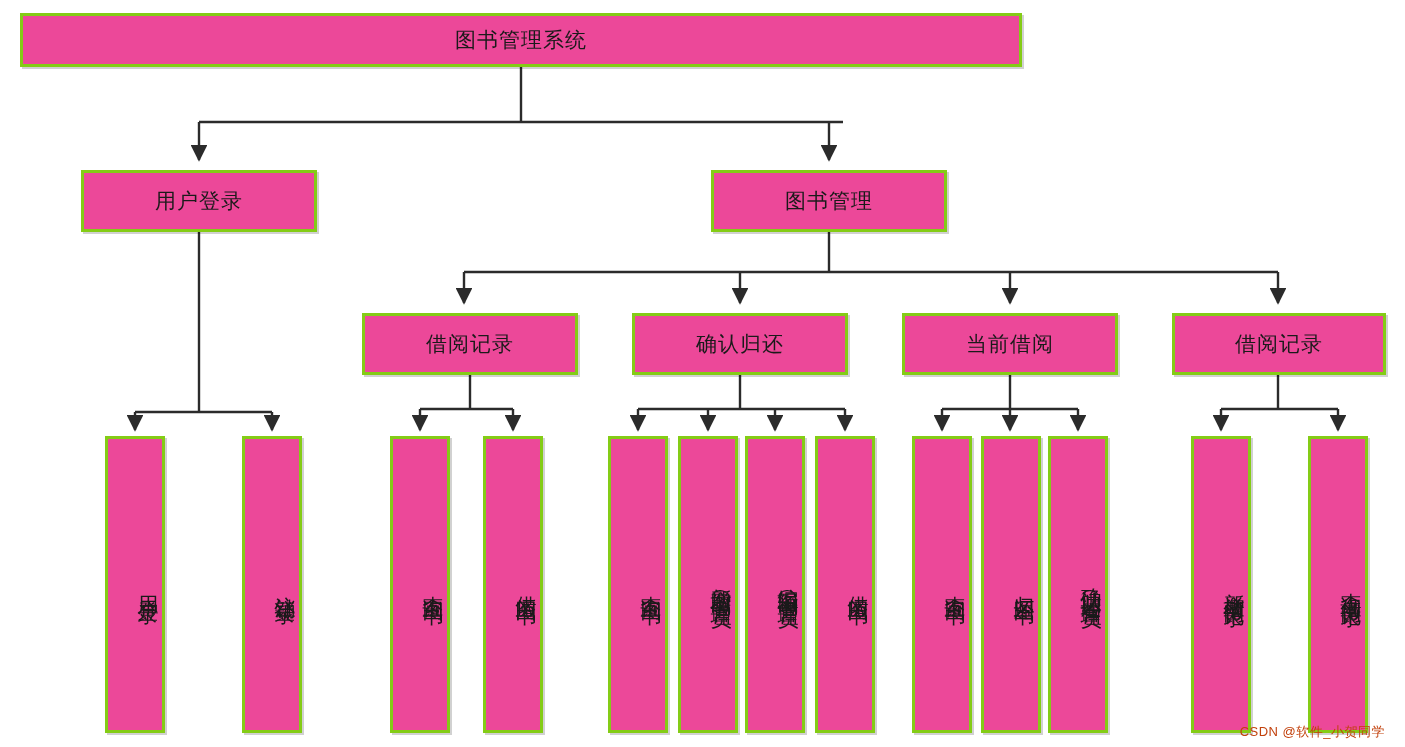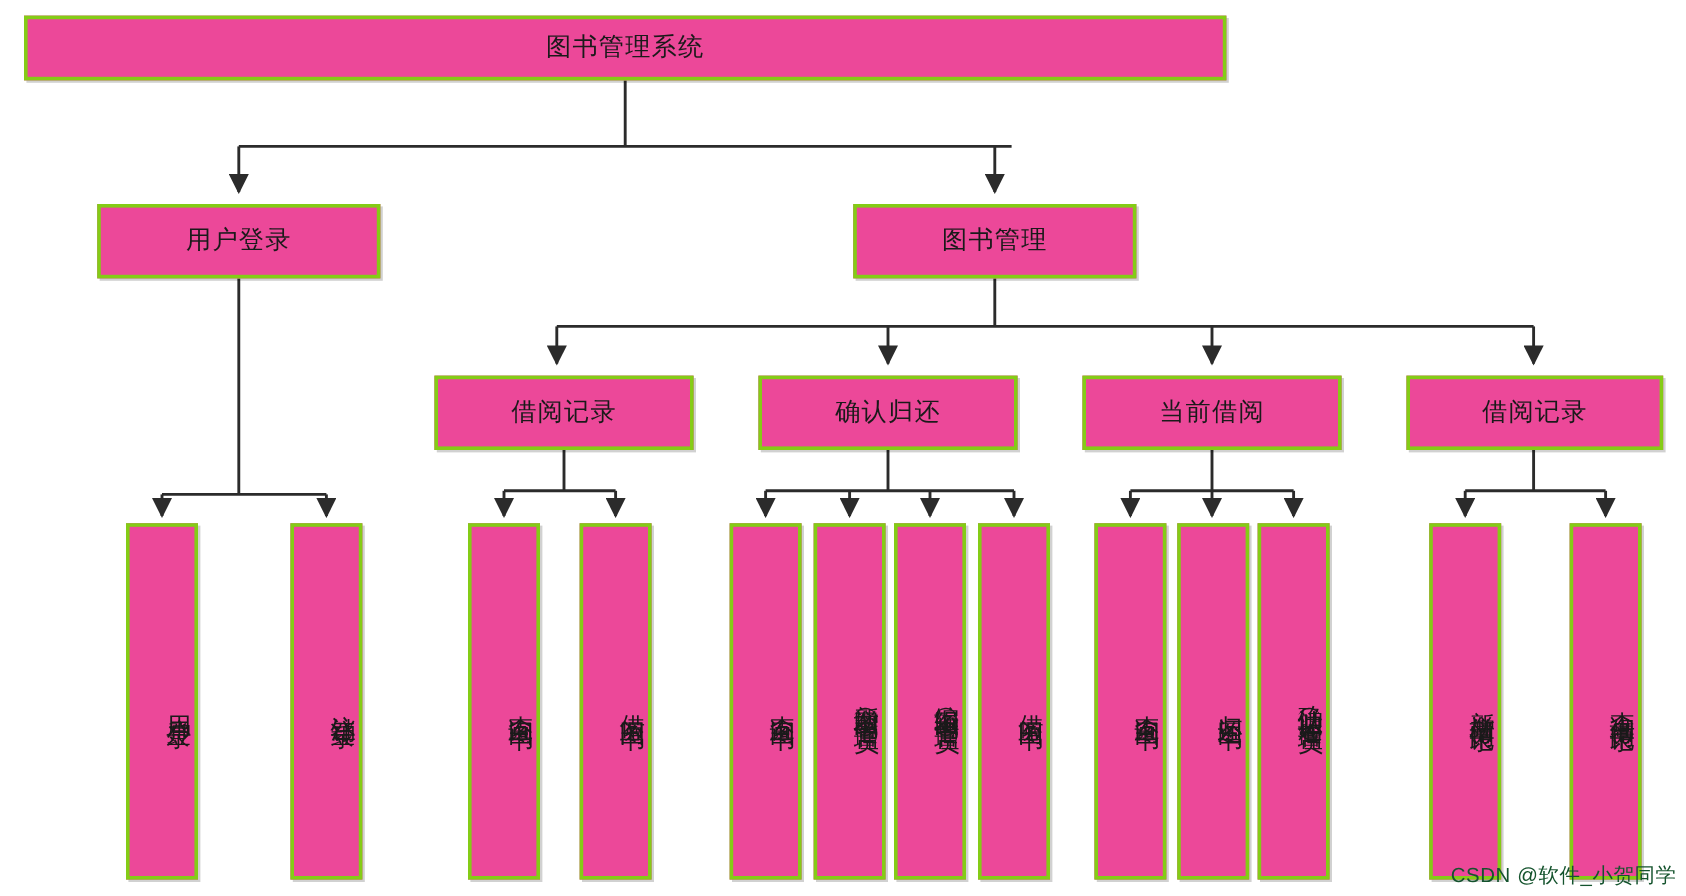--- a/index.html
+++ b/index.html
@@ -49,24 +49,24 @@
     align-items: flex-start;
     justify-content: center;
   }
   .node.vert .vtext {
     writing-mode: vertical-rl;
     text-orientation: upright;
     white-space: nowrap;
   }
   #watermark {
     position: absolute;
-    right: 8px;
+    right: 20px;
     bottom: 6px;
-    font-size: 17px;
-    color: #14532d;
+    font-size: 13px;
+    color: #c2410c;
     letter-spacing: 0.5px;
     white-space: nowrap;
     pointer-events: none;
   }
 </style>
 </head>
 <body>
 
 <div id="canvas">
 

